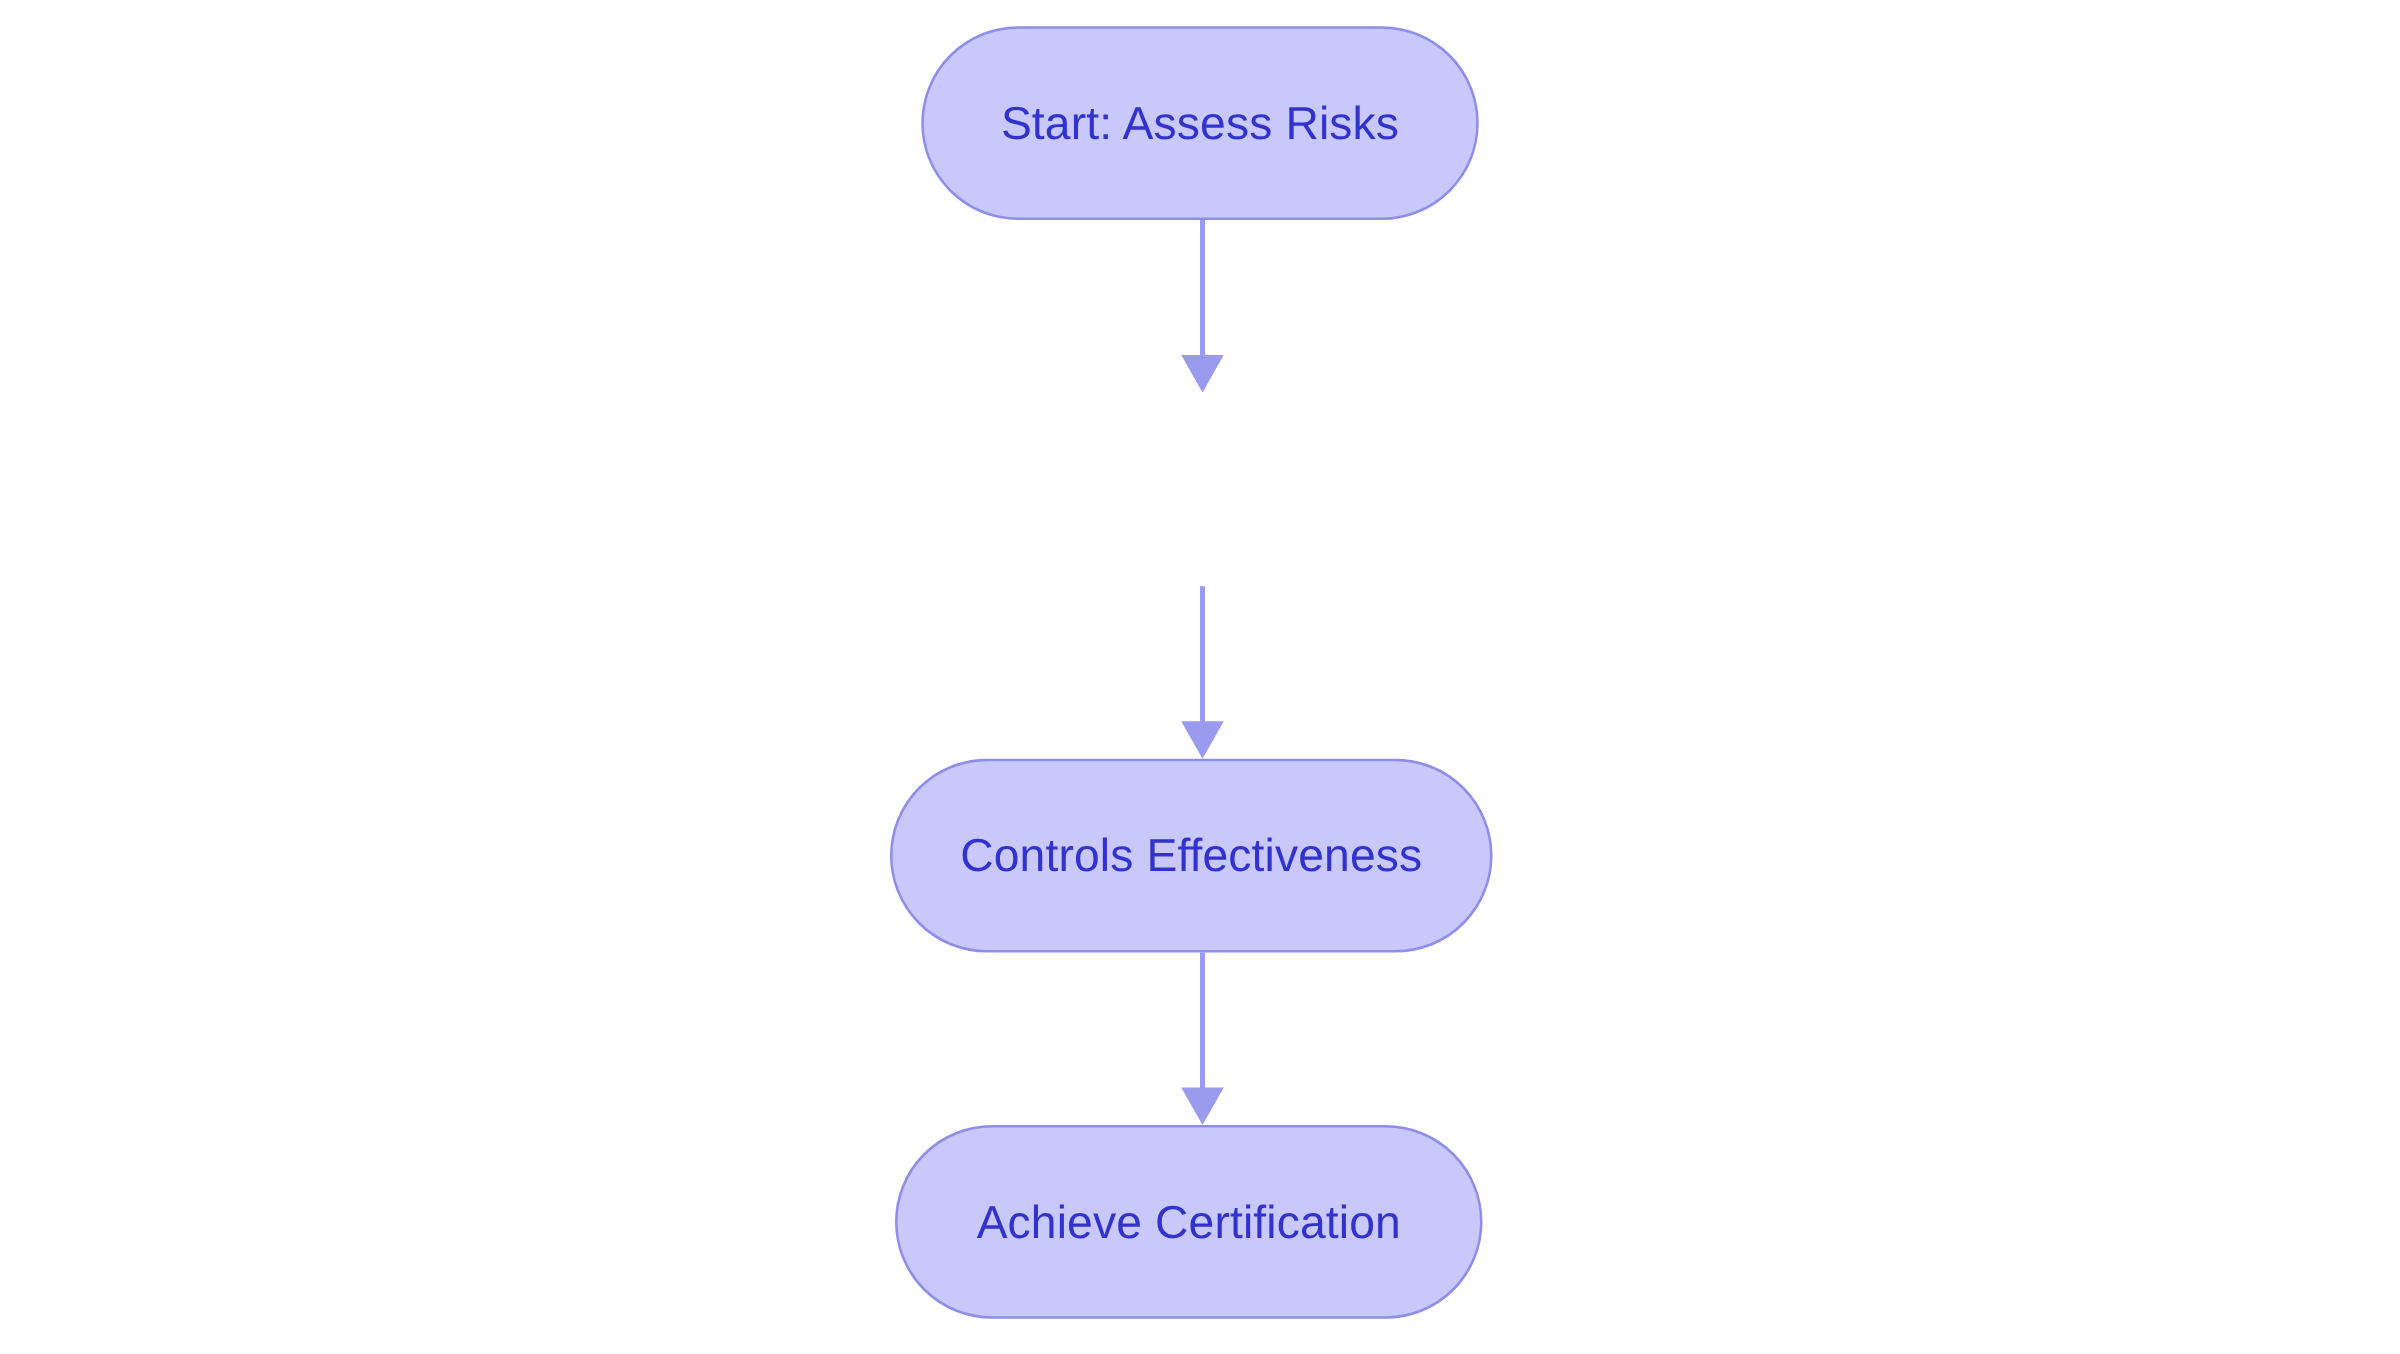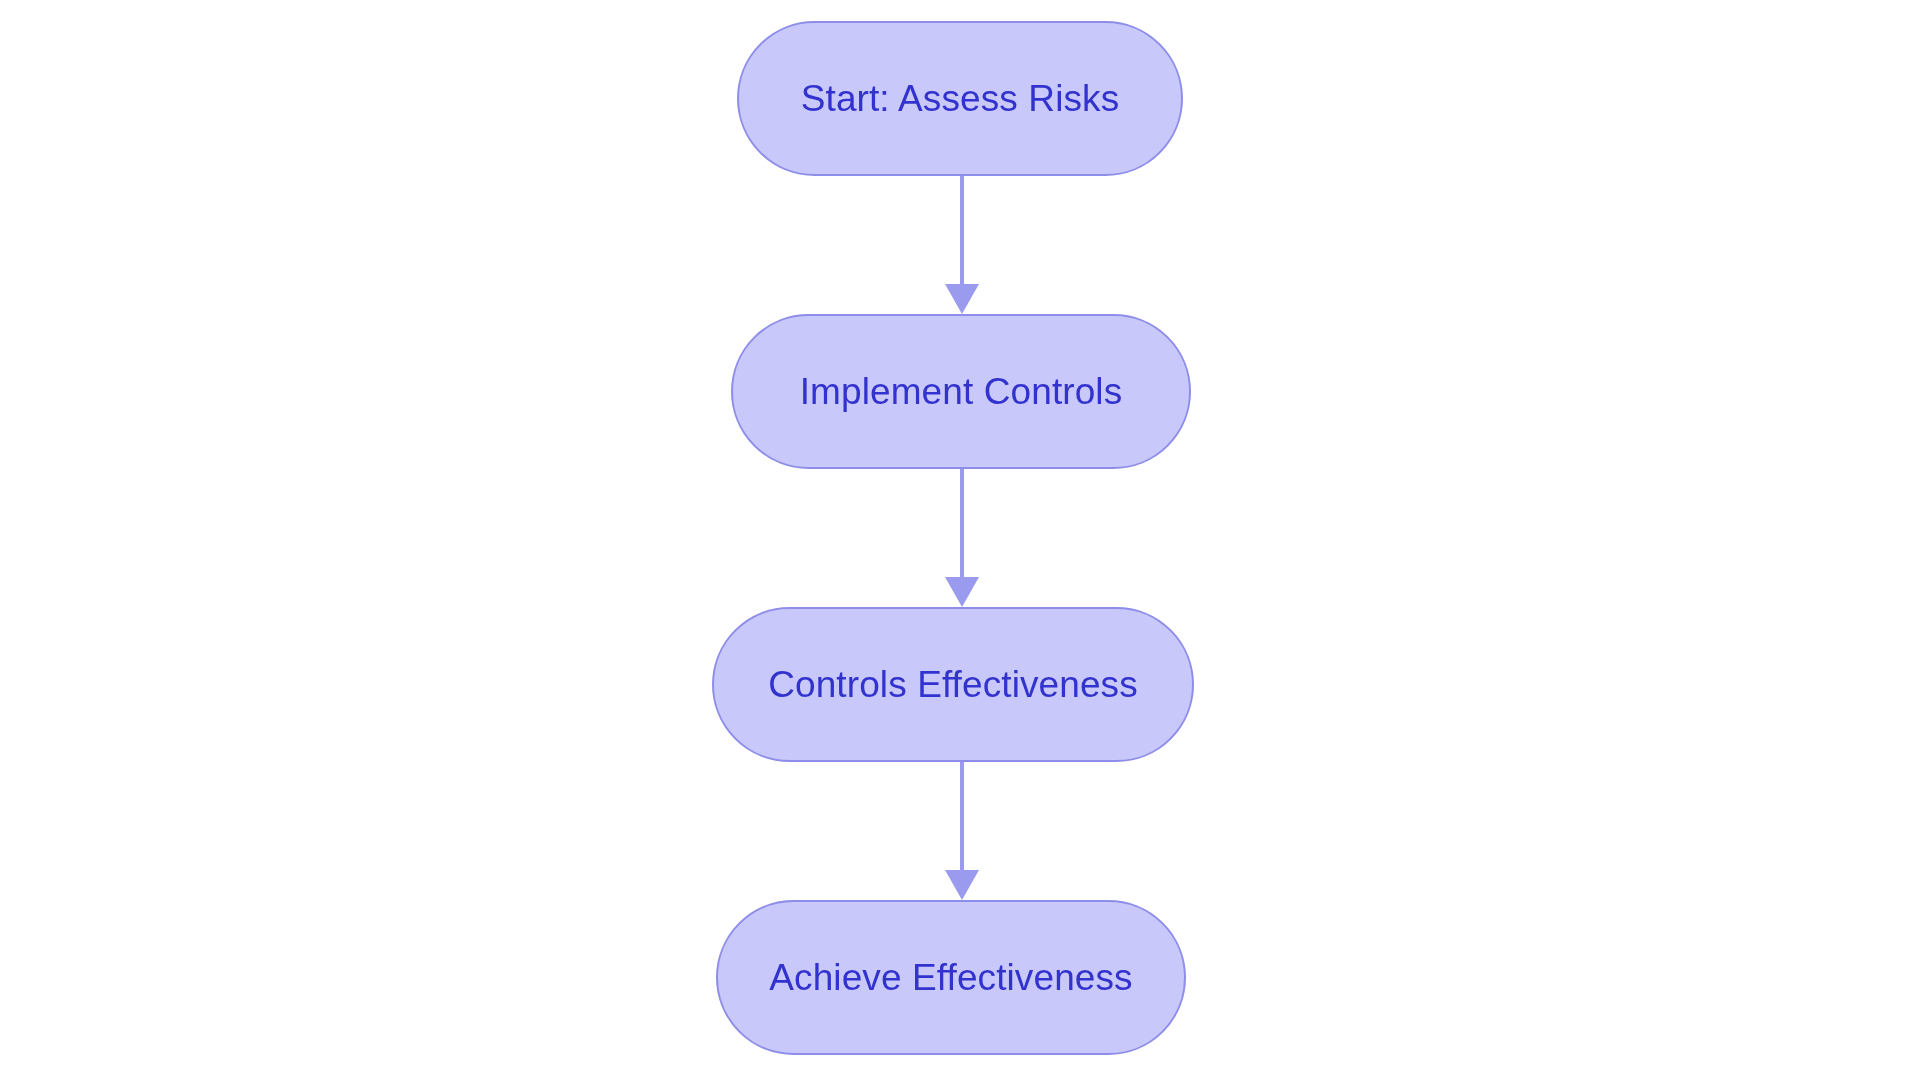--- a/index.html
+++ b/index.html
@@ -93,25 +93,22 @@
     <g>
       <line class="edge-line" x1="962" y1="762" x2="962" y2="872"></line>
       <polygon class="edge-arrowhead" points="945,870 979,870 962,900"></polygon>
     </g>
   </svg>
 
   <div class="node" id="node-0">
     <span class="node-label">Start: Assess Risks</span>
   </div>
 
-  <div class="node" id="node-1">
-    <span class="node-label">Implement Controls</span>
-  </div>
 
   <div class="node" id="node-2">
     <span class="node-label">Controls Effectiveness</span>
   </div>
 
   <div class="node" id="node-3">
-    <span class="node-label">Achieve Effectiveness</span>
+    <span class="node-label">Achieve Certification</span>
   </div>
 
 </div>
 
 </body></html>

